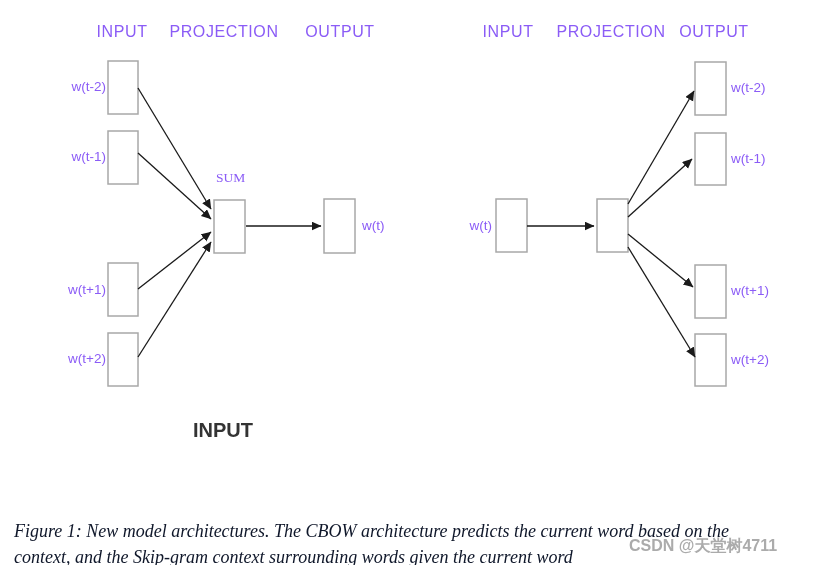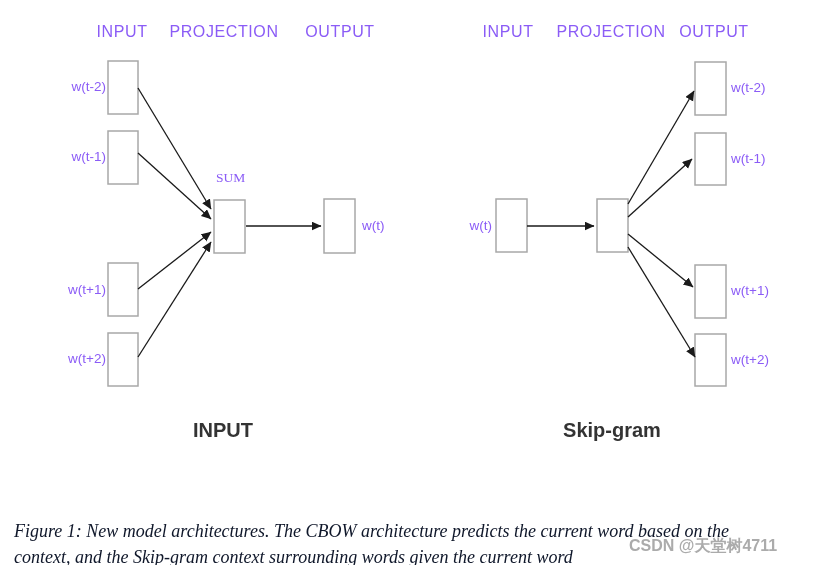--- a/index.html
+++ b/index.html
@@ -129,21 +129,20 @@
   <div class="hdr" style="left:611px; top:23px;">PROJECTION</div>
   <div class="hdr" style="left:714px; top:23px;">OUTPUT</div>
 
   <div class="lbl right-align" style="left:450px; width:42px; top:218px;">w(t)</div>
 
   <div class="lbl" style="left:731px; top:80px;">w(t-2)</div>
   <div class="lbl" style="left:731px; top:151px;">w(t-1)</div>
   <div class="lbl" style="left:731px; top:283px;">w(t+1)</div>
   <div class="lbl" style="left:731px; top:352px;">w(t+2)</div>
 
-  <div class="title" style="left:612px; top:419px;">Skip-gram</div>
 
   <div class="caption">
     <div>Figure 1: New model architectures. The CBOW architecture predicts the current word based on the</div>
     <div>context, and the Skip-gram context surrounding words given the current word</div>
   </div>
 
   <div class="watermark">CSDN @天堂树4711</div>
 
 </div>
 

